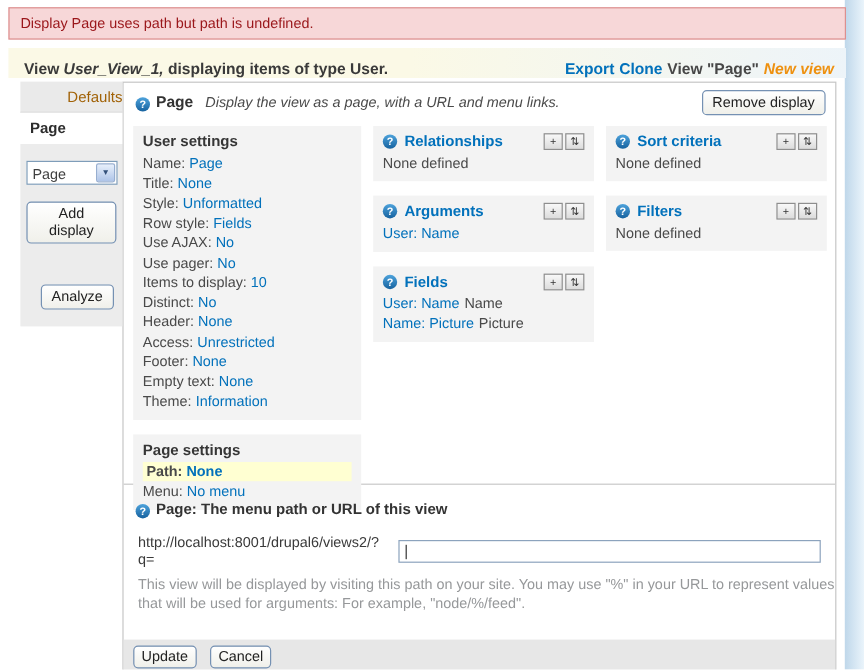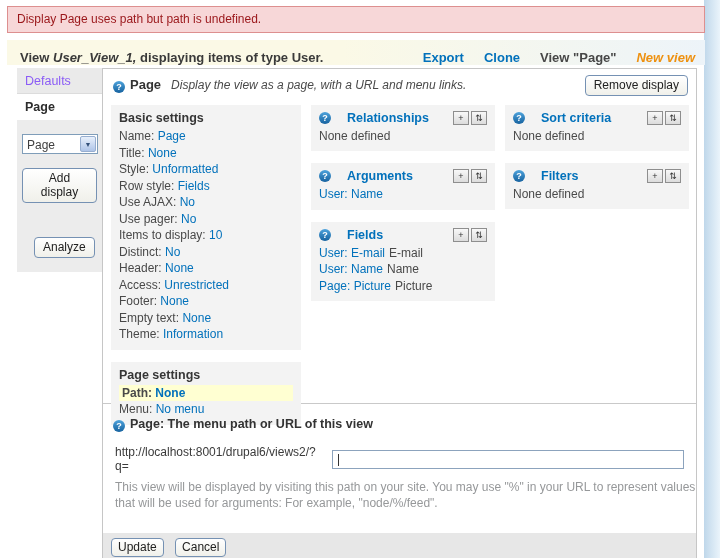--- a/index.html
+++ b/index.html
@@ -14,31 +14,31 @@
   
   .error-box { position:absolute; left:7px; top:6px; width:698px; height:27px;
     background:#f7d7d8; border:1px solid #dd8f8f; padding:5px 9px; color:#9a161a; }
 
   
   .view-header { position:absolute; left:7px; top:40px; width:698px; height:25px;
     background:linear-gradient(90deg,#fbf9e6 48%,#edf4f9);
     display:flex; align-items:flex-end; padding:0 10px 0 13px;
     font-weight:bold; font-size:13px; color:#3a3a3a; }
   .view-title i { font-style:italic; }
-  .view-links { margin-left:auto; display:flex; gap:20px; }
+  .view-links { margin-left:auto; display:flex; gap:4px; }
   .view-links a { text-decoration:none; font-weight:bold; cursor:pointer; }
   .lnk-blue { color:#0271bb; }
   .lnk-dark { color:#474747; }
   .lnk-orange { color:#ee9110; font-style:italic; }
 
   
   .views-ui { position:absolute; left:17px; top:68px; width:680px; }
   .sidebar { float:left; width:85px; }
   .tab { height:26px; line-height:26px; padding-left:8px; font-size:12.5px; cursor:pointer; }
-  .tab-inactive { background:#eaeaea; color:#8b5cf6; border-bottom:1px solid #dcdcdc; }
+  .tab-inactive { background:#eaeaea; color:#a16207; border-bottom:1px solid #dcdcdc;text-align:right; }
   .tab-active { background:#ffffff; color:#2c2c2c; font-weight:bold; }
   .sidebar-controls { background:#ececec; padding:14px 5px 16px 5px; height:152px; }
 
   .xp-select { position:relative; width:76px; height:20px; background:#fff;
     border:1px solid #7f9db9; padding:3px 18px 0 4px; cursor:pointer; margin-bottom:14px; }
   .xp-select .arrow-btn { position:absolute; right:1px; top:1px; width:16px; height:16px;
     background:linear-gradient(#e8f0fb,#aec4e8); border:1px solid #97aed0; border-radius:2px;
     font-size:7px; color:#33507a; text-align:center; line-height:15px; }
 
   .btn { display:inline-block; background:linear-gradient(#ffffff,#f0f0ea);
@@ -62,21 +62,21 @@
 
   .box { background:#f3f3f3; padding:6px 8px 7px; margin-bottom:12px; }
   .box-title { font-weight:bold; font-size:12.5px; color:#363636; margin-bottom:3px; }
   .srow { line-height:16.5px; white-space:nowrap; }
   .srow .lab { color:#494949; }
   a.val { color:#0271bb; text-decoration:none; cursor:pointer; }
   .hl-row { background:#ffffd2; font-weight:bold; padding-left:3px; }
 
   .panel-head { display:flex; align-items:center; margin-bottom:3px; }
   .panel-head .ptitle { color:#0271bb; font-weight:bold; font-size:12.5px;
-    margin-left:16px; text-decoration:none; cursor:pointer;text-align:center; }
+    margin-left:6px; text-decoration:none; cursor:pointer;text-align:center; }
   .mini-btns { margin-left:auto; display:flex; }
   .mini-btn { width:16px; height:14px; border:1px solid #8e8e8e;
     background:linear-gradient(#f8f8f8,#dcdcdc); font-size:9px; color:#333;
     text-align:center; line-height:13px; cursor:pointer; }
   .mini-btn + .mini-btn { margin-left:2px; }
   .none-def { color:#4a4a4a; line-height:16px; }
   .field-suffix { color:#494949; margin-left:4px; }
 
   .path-section { border-top:1px solid #c9c9c9; padding:13px 12px 8px 10px; }
   .path-title { font-weight:bold; font-size:12.5px; color:#333; }
@@ -136,21 +136,21 @@
 
       <div class="main-top">
         <span class="help-ic">?</span><span class="dtitle">Page</span><span class="ddesc">Display the view as a page, with a URL and menu links.</span>
         <button class="btn remove-btn">Remove display</button>
       </div>
 
       <div class="columns">
 
         <div class="col1">
           <div class="box">
-            <div class="box-title">Basic settings</div>
+            <div class="box-title">User settings</div>
             <div class="srow"><span class="lab">Name:</span> <a class="val">Page</a></div>
             <div class="srow"><span class="lab">Title:</span> <a class="val">None</a></div>
             <div class="srow"><span class="lab">Style:</span> <a class="val">Unformatted</a></div>
             <div class="srow"><span class="lab">Row style:</span> <a class="val">Fields</a></div>
             <div class="srow"><span class="lab">Use AJAX:</span> <a class="val">No</a></div>
             <div class="srow"><span class="lab">Use pager:</span> <a class="val">No</a></div>
             <div class="srow"><span class="lab">Items to display:</span> <a class="val">10</a></div>
             <div class="srow"><span class="lab">Distinct:</span> <a class="val">No</a></div>
             <div class="srow"><span class="lab">Header:</span> <a class="val">None</a></div>
             <div class="srow"><span class="lab">Access:</span> <a class="val">Unrestricted</a></div>
@@ -193,23 +193,22 @@
 
           <div class="box">
             <div class="panel-head">
               <span class="help-ic">?</span>
               <a class="ptitle">Fields</a>
               <span class="mini-btns">
                 <span class="mini-btn">+</span>
                 <span class="mini-btn">⇅</span>
               </span>
             </div>
-            <div class="srow"><a class="val">User: E-mail</a><span class="field-suffix">E-mail</span></div>
             <div class="srow"><a class="val">User: Name</a><span class="field-suffix">Name</span></div>
-            <div class="srow"><a class="val">Page: Picture</a><span class="field-suffix">Picture</span></div>
+            <div class="srow"><a class="val">Name: Picture</a><span class="field-suffix">Picture</span></div>
           </div>
         </div>
 
         <div class="col3">
           <div class="box">
             <div class="panel-head">
               <span class="help-ic">?</span>
               <a class="ptitle">Sort criteria</a>
               <span class="mini-btns">
                 <span class="mini-btn">+</span>

